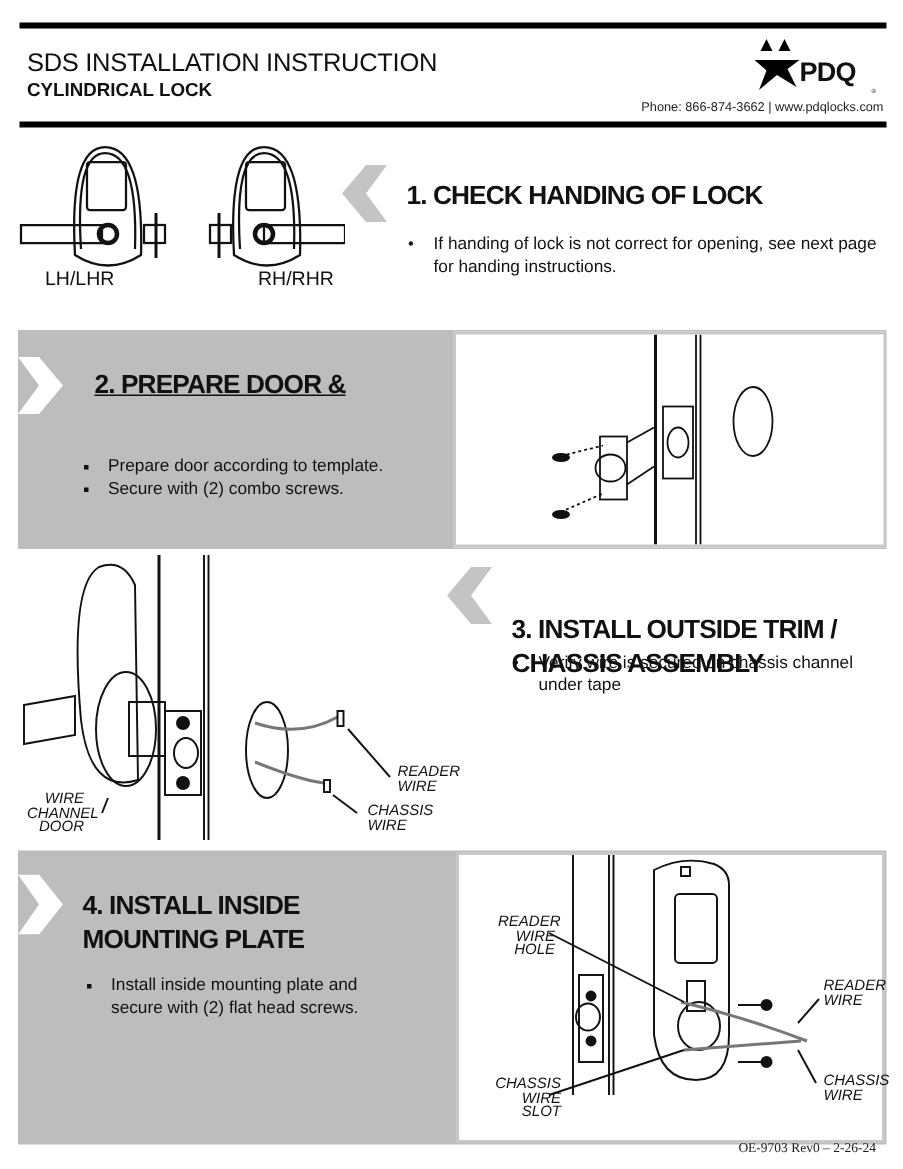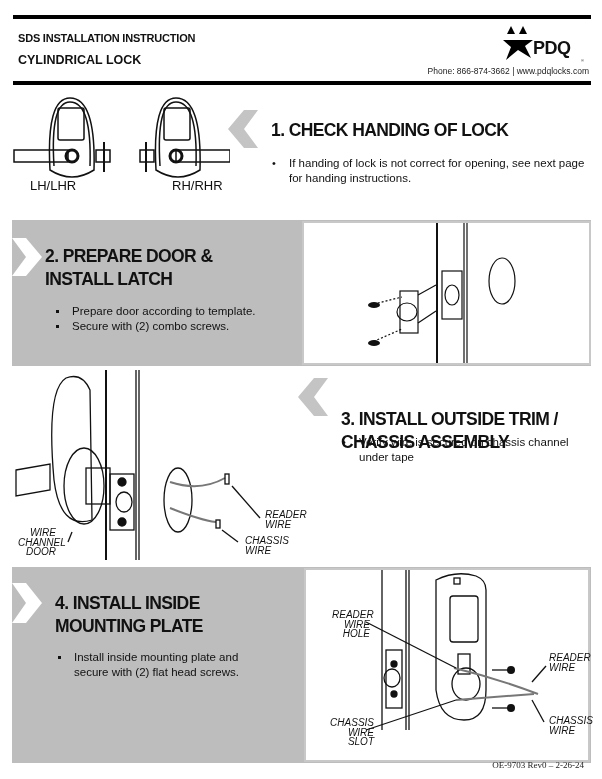--- a/index.html
+++ b/index.html
@@ -1,19 +1,19 @@
 <!DOCTYPE html>
 <html><head>
 <meta charset="utf-8">
 <style>
   html,body{margin:0;padding:0;background:#fff;}
   body{width:602px;height:779px;position:relative;overflow:hidden;font-family:"Liberation Sans",sans-serif;color:#111;}
   .abs{position:absolute;}
   .rule{position:absolute;left:13px;width:578px;background:#000;}
-  .title{left:18px;top:32px;font-size:11px;font-weight:bold;letter-spacing:-0.2px;}
+  .title{left:18px;top:32px;font-size:17px;font-weight:normal;letter-spacing:-0.2px;}
   .subtitle{left:18px;top:53px;font-size:12.5px;font-weight:bold;}
   .phone{right:13px;top:66px;font-size:8.5px;color:#222;}
   .logo{left:503px;top:24px;width:82px;height:40px;}
   .logo-text{position:absolute;left:30px;top:14px;font-size:18px;font-weight:bold;letter-spacing:-0.5px;}
   .reg{position:absolute;left:78px;top:34px;font-size:4px;}
   .step-title{font-size:17.5px;font-weight:bold;letter-spacing:-0.6px;line-height:23px;color:#111;}
   .bullets{list-style:none;margin:0;padding:0;font-size:11.5px;line-height:14.5px;color:#111;}
   .bullets li{position:relative;padding-left:19px;}
   .bullets.disc li::before{content:"\2022";position:absolute;left:2px;top:0;font-size:11px;}
   .bullets.sq li::before{content:"";position:absolute;left:3px;top:6px;width:3px;height:3px;background:#111;}
@@ -69,23 +69,22 @@
 </svg>
 <div class="abs step-title" style="left:271px;top:119px;">1. CHECK HANDING OF LOCK</div>
 <ul class="abs bullets disc" style="left:270px;top:156px;width:320px;">
   <li>If handing of lock is not correct for opening, see next page for handing instructions.</li>
 </ul>
 
 <div class="graybox" style="top:220px;height:146px;"></div>
 <svg class="abs" style="left:12px;top:238px" width="30" height="38" viewBox="0 0 30 38">
   <path d="M0 0 L14 0 L30 19 L14 38 L0 38 L14 19 Z" fill="#fff"></path>
 </svg>
-<div class="abs step-title" style="left:45px;top:245px;">
+<div class="abs step-title" style="left:63px;top:245px;text-decoration:underline;">
   <div>2. PREPARE DOOR &amp;</div>
-  <div>INSTALL LATCH</div>
 </div>
 <ul class="abs bullets sq" style="left:53px;top:304px;width:245px;">
   <li>Prepare door according to template.</li>
   <li>Secure with (2) combo screws.</li>
 </ul>
 <div class="panel" style="left:302px;top:221px;width:289px;height:144px;">
   <svg width="285" height="140" viewBox="0 0 285 140">
     <g fill="none" stroke="#111" stroke-width="1.2">
       <line x1="133" y1="0" x2="133" y2="140" stroke-width="2"></line>
       <line x1="160" y1="0" x2="160" y2="140"></line>

